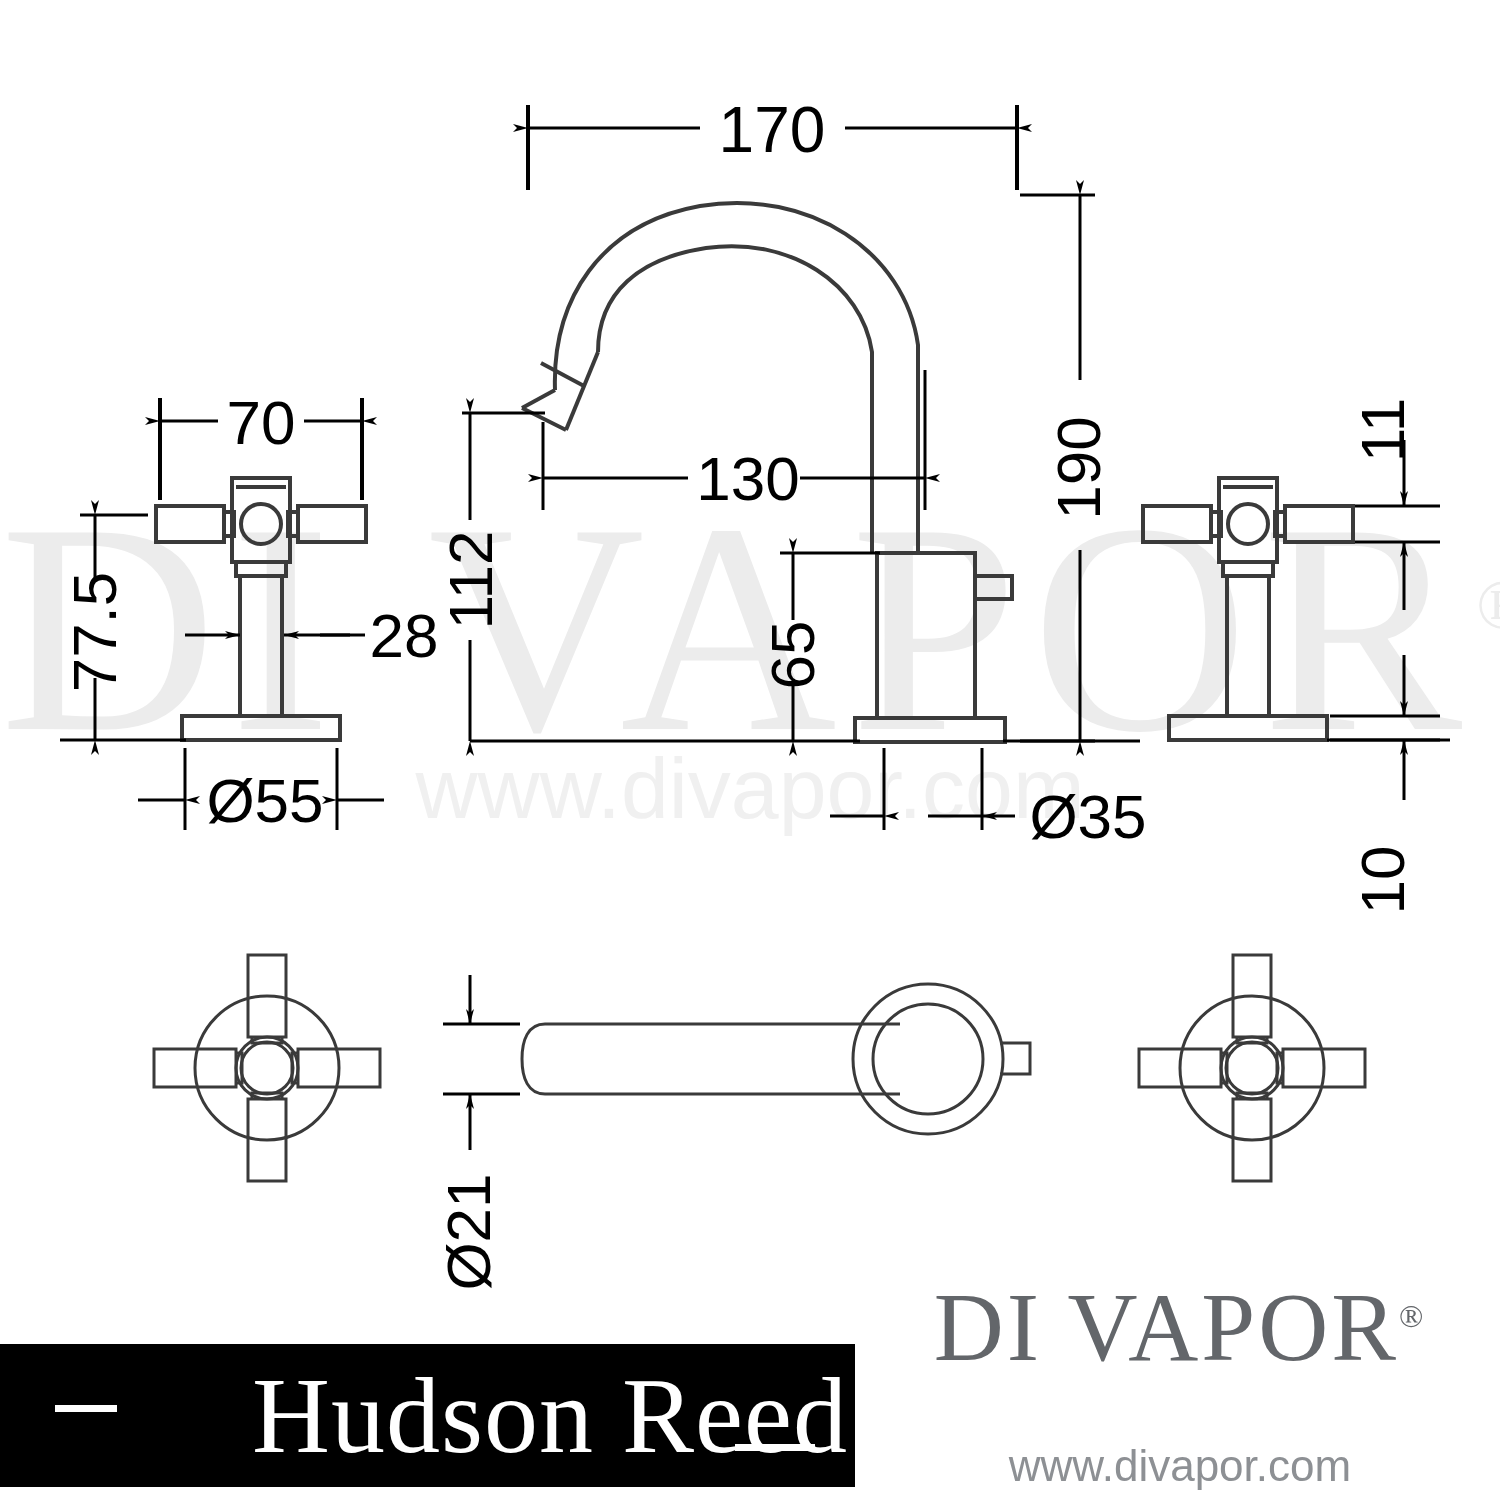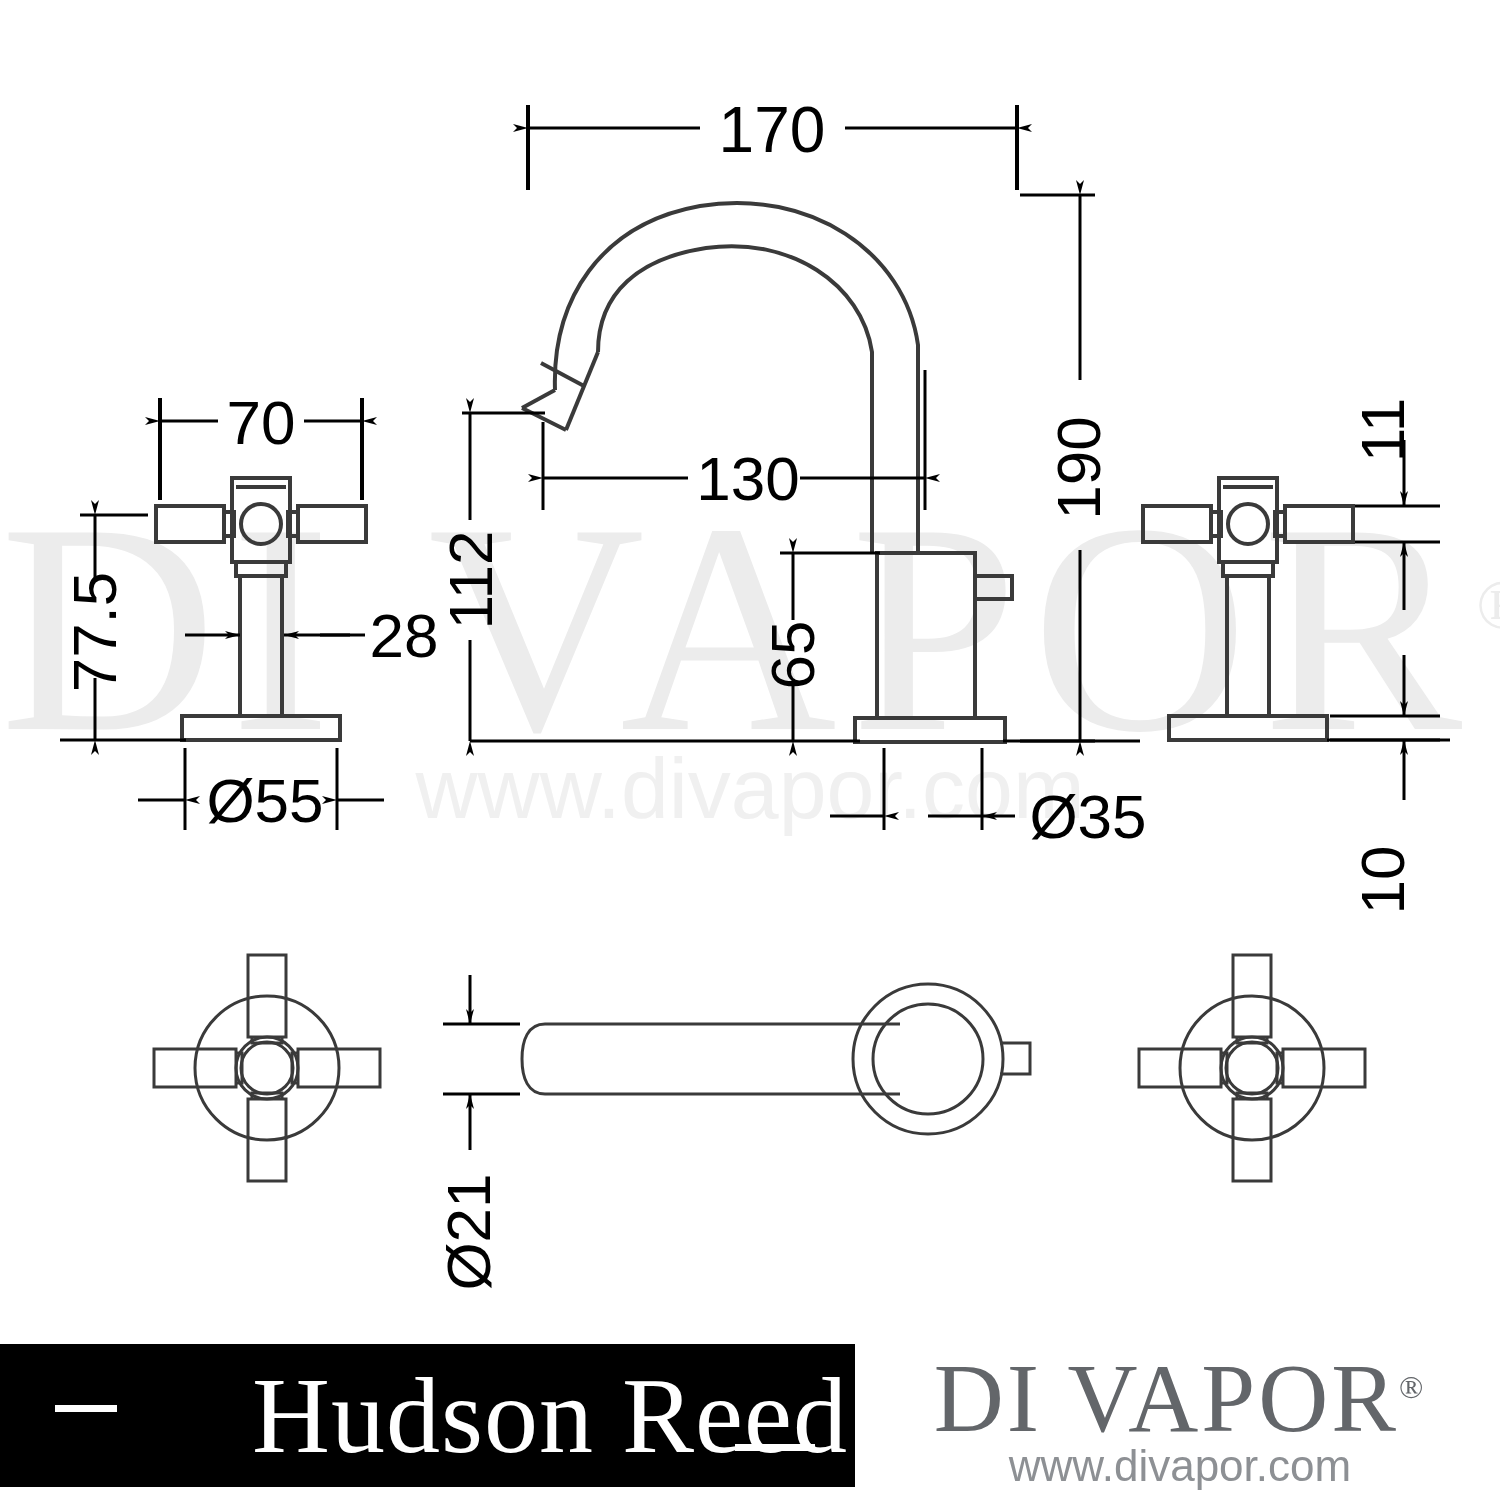--- a/index.html
+++ b/index.html
@@ -86,21 +86,21 @@
     position: absolute;
     left: 735px;
     top: 1444px;
     width: 80px;
     height: 7px;
     background: #ffffff;
   }
   .divapor-text {
     position: absolute;
     left: 860px;
-    top: 1335px;
+    top: 1264px;
     width: 640px;
     text-align: center;
     color: #63666a;
     font-family: "Liberation Serif", serif;
     font-size: 97px;
     line-height: 104px;
     letter-spacing: 3px;
     white-space: nowrap;
   }
   .divapor-text .reg {

